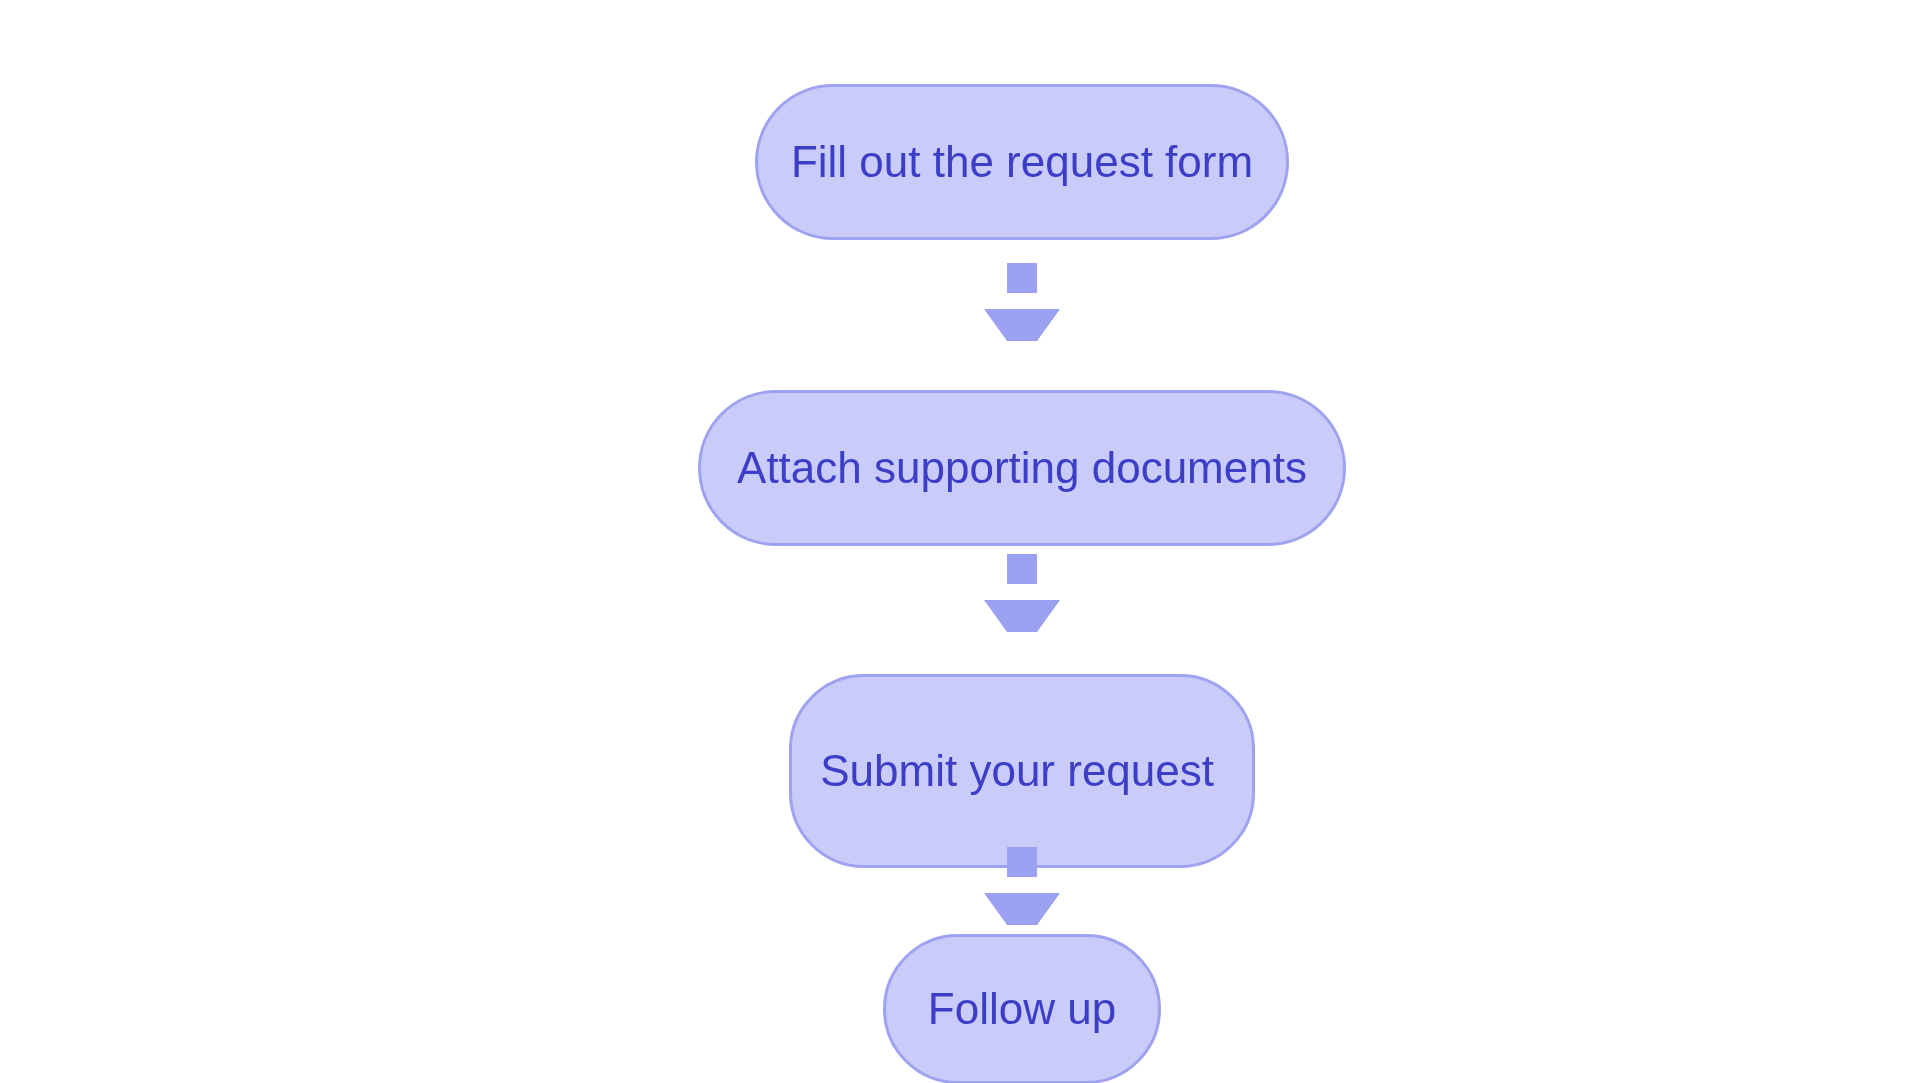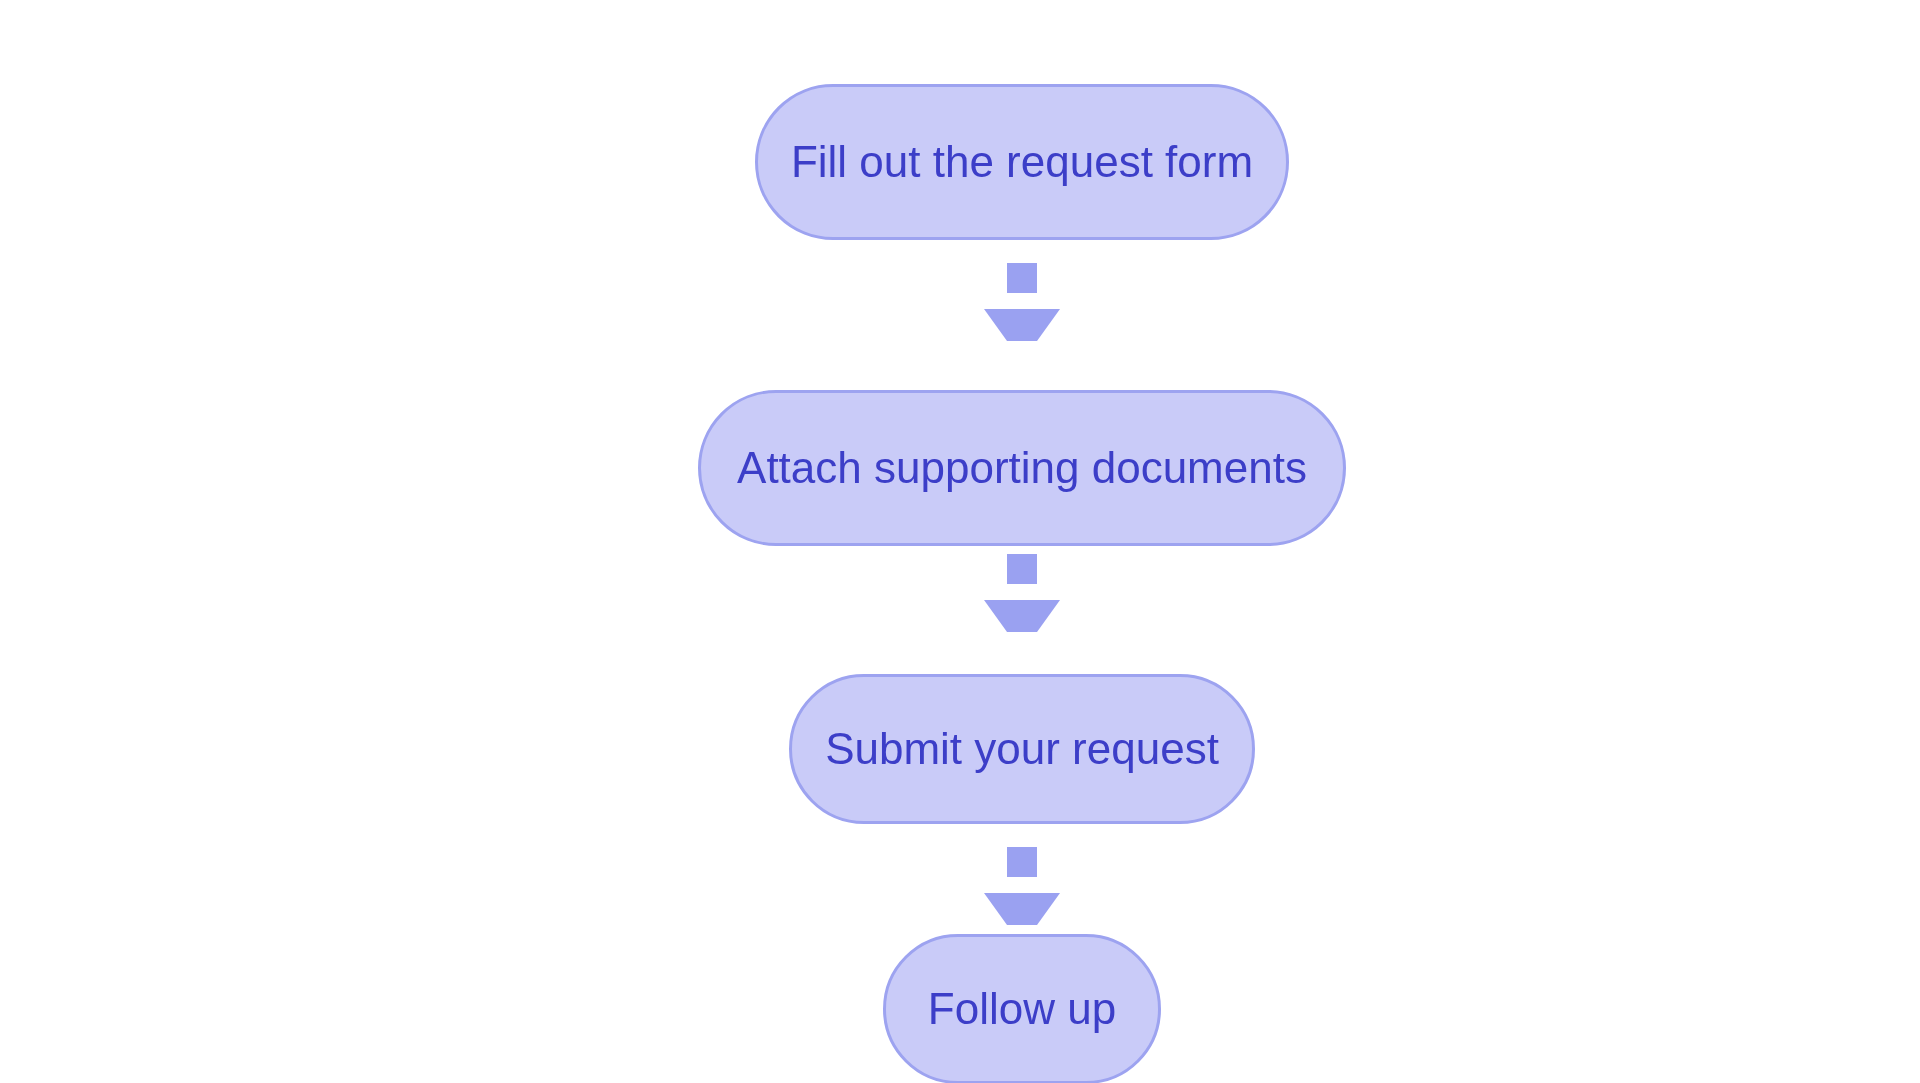--- a/index.html
+++ b/index.html
@@ -30,21 +30,21 @@
     color: var(--node-text);
     font-size: 44px;
     display: flex;
     align-items: center;
     justify-content: center;
     text-align: center;
     white-space: nowrap;
   }
   .node-1 { top: 22px;  width: 534px; }
   .node-2 { top: 328px; width: 648px; }
-  .node-3 { top: 612px; width: 466px; height: 150px; border-radius: 75px; }
+  .node-3 { top: 612px; width: 466px; height: 194px; border-radius: 75px; justify-content: flex-end; }
   .node-4 { top: 872px; width: 278px; height: 150px; border-radius: 75px; }
 
   .flow-arrow {
     position: absolute;
     left: 50%;
     transform: translateX(-50%);
     width: 46px;
     display: flex;
     flex-direction: column;
     align-items: center;

